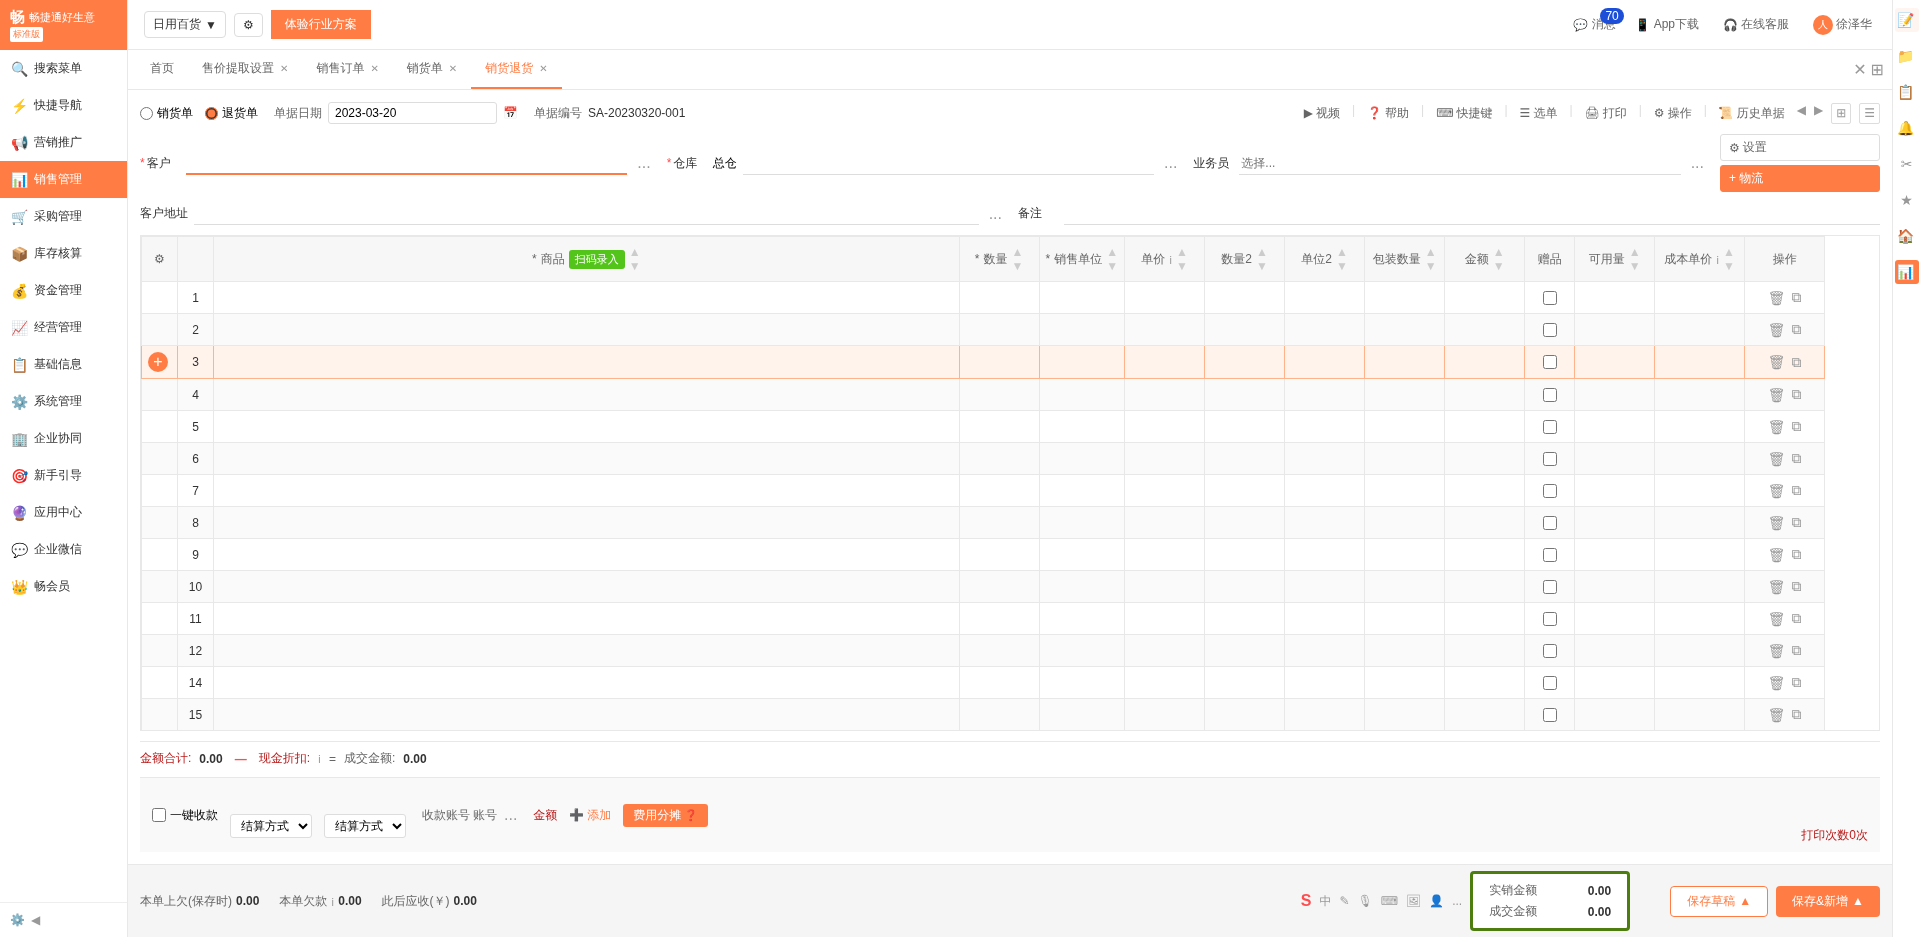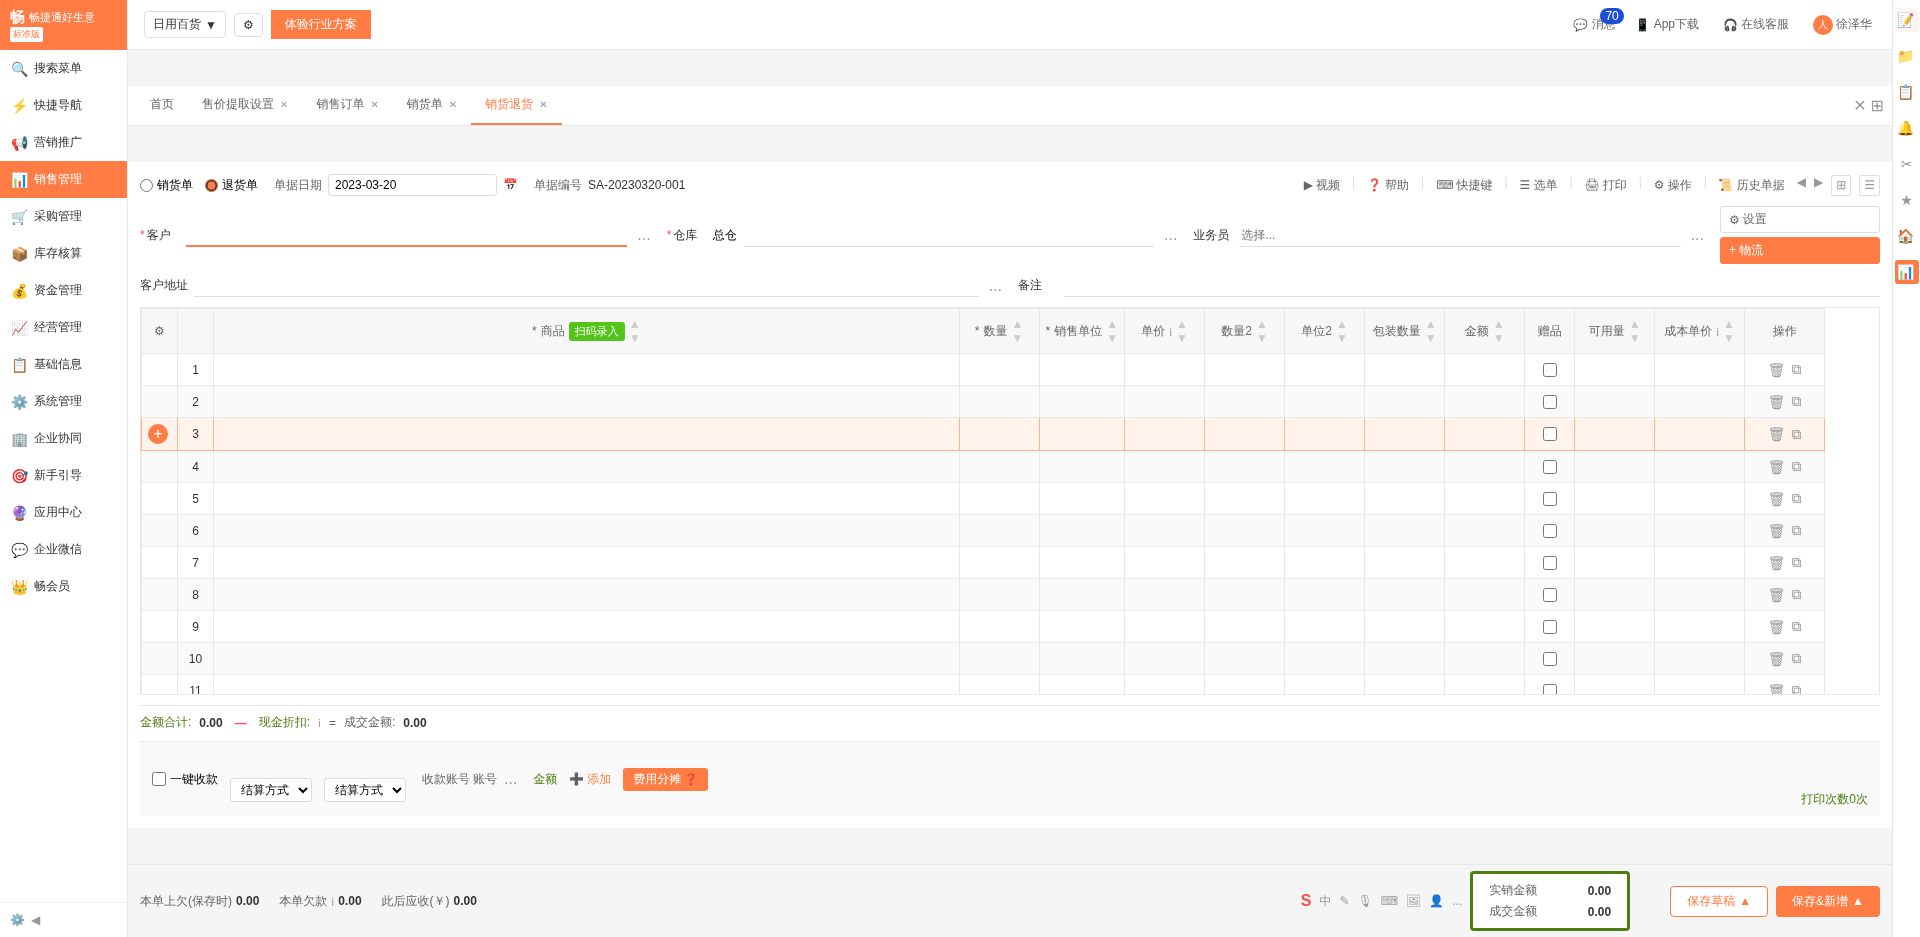--- a/index.html
+++ b/index.html
@@ -9,21 +9,21 @@
     .sidebar { width: 128px; background: #fff; display: flex; flex-direction: column; border-right: 1px solid #e8e8e8; flex-shrink: 0; }
     .sidebar-logo { background: #ff7d45; padding: 10px; display: flex; align-items: center; gap: 6px; height: 50px; }
     .sidebar-logo-badge { background: #fff; color: #ff7d45; font-size: 9px; padding: 1px 3px; border-radius: 2px; }
     .sidebar-item { display: flex; align-items: center; gap: 6px; padding: 10px 12px; cursor: pointer; color: #333; transition: background 0.2s; }
     .sidebar-item.active { background: #ff7d45; color: #fff; }
     .sidebar-item .icon { width: 16px; height: 16px; display: flex; align-items: center; justify-content: center; font-size: 14px; }
     .sidebar-item .label { font-size: 12px; }
     .sidebar-bottom { margin-top: auto; display: flex; align-items: center; padding: 10px; gap: 6px; border-top: 1px solid #eee; }
     
     
-    .main { flex: 1; display: flex; flex-direction: column; overflow: hidden; gap: 36px; }
+    .main { flex: 1; display: flex; flex-direction: column; overflow: hidden; }
     
     
     .top-header { background: #fff; height: 50px; display: flex; align-items: center; justify-content: space-between; padding: 0 16px; border-bottom: 1px solid #e8e8e8; flex-shrink: 0; }
     .top-header-left { display: flex; align-items: center; gap: 8px; }
     .top-header-select { display: flex; align-items: center; gap: 4px; padding: 4px 8px; border: 1px solid #ddd; border-radius: 4px; cursor: pointer; background: #fff; color: #333; }
     .top-header-btn { background: #ff7d45; color: #fff; border: none; padding: 6px 14px; border-radius: 0; cursor: pointer; font-size: 12px; }
     .top-header-right { display: flex; align-items: center; gap: 16px; color: #666; }
     .top-header-right .msg-badge { position: relative; }
     .badge { background: #1d4ed8; color: #fff; border-radius: 10px; padding: 1px 5px; font-size: 12px; position: absolute; top: -8px; right: -8px; }
     
@@ -92,21 +92,21 @@
     
     
     .add-row-btn { width: 20px; height: 20px; background: #ff7d45; color: #fff; border-radius: 50%; display: flex; align-items: center; justify-content: center; cursor: pointer; font-size: 16px; line-height: 1; }
     
     
     .subtotal-row td { background: #fffbe6; font-weight: bold; color: #333; }
     
     
     .form-footer { border-top: 1px solid #e8e8e8; padding-top: 8px; }
     .footer-row { display: flex; align-items: center; gap: 8px; }
-    .footer-label { color: #4d7c0f; }
+    .footer-label { color: #b91c1c; }
     .footer-value { color: #333; font-weight: bold; }
     .footer-equal { color: #666; }
     .footer-result-label { color: #666; }
     .footer-result-value { color: #333; font-weight: bold; }
     
     
     .bottom-bar { background: #f9f9f9; border-top: 1px solid #e8e8e8; padding: 8px 12px; display: flex; align-items: center; gap: 12px; flex-shrink: 0; }
     .bottom-checkbox { display: flex; align-items: center; gap: 4px; }
     .bottom-select { border: 1px solid #ddd; padding: 3px 6px; border-radius: 3px; background: #fff; margin-top: 22px; }
     .btn-add-fee { display: flex; align-items: center; gap: 3px; color: #ff7d45; cursor: pointer; }

